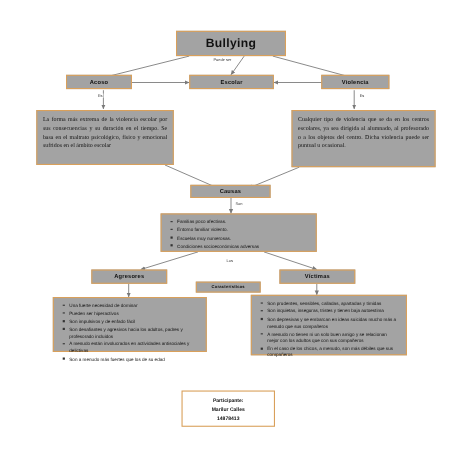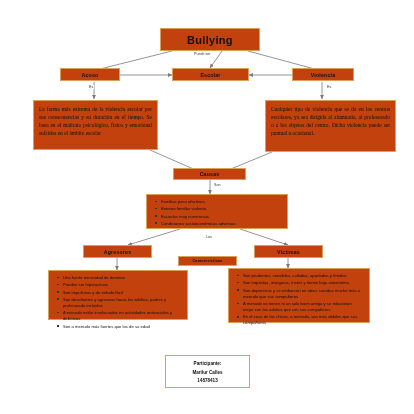--- a/index.html
+++ b/index.html
@@ -6,21 +6,21 @@
   body{
     width:414px;height:414px;overflow:hidden;position:relative;
     font-family:"Liberation Sans", sans-serif;
     color:#1a1a1a;
   }
   #canvas{position:absolute;left:0;top:0;width:414px;height:414px;}
   svg.wires{position:absolute;left:0;top:0;width:414px;height:414px;pointer-events:none;}
 
   .box{
     position:absolute;box-sizing:border-box;
-    border:1px solid #d9a05b;background:#c2410c;
+    border:1px solid #d9a05b;background:#a3a3a3;
     display:flex;align-items:center;justify-content:center;
     text-align:center;
   }
   .title-box{
     font-weight:bold;font-size:11px;letter-spacing:.3px;color:#111;
   }
   .node-box{
     font-weight:bold;font-size:5.2px;letter-spacing:.2px;color:#111;
   }
   .para-box{

